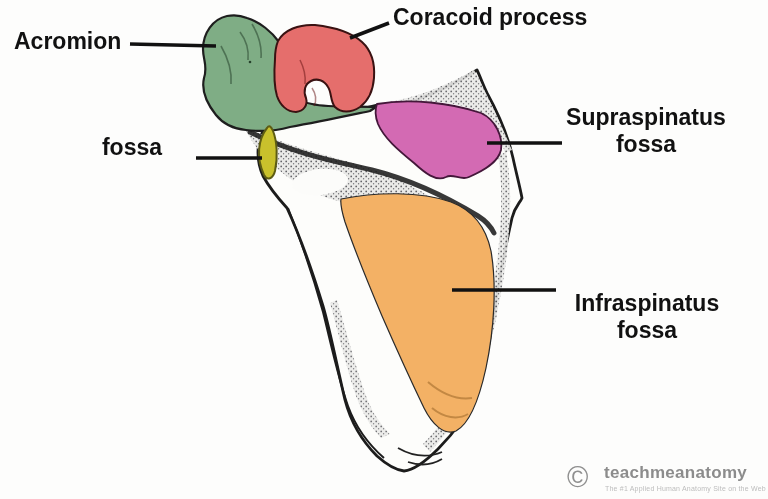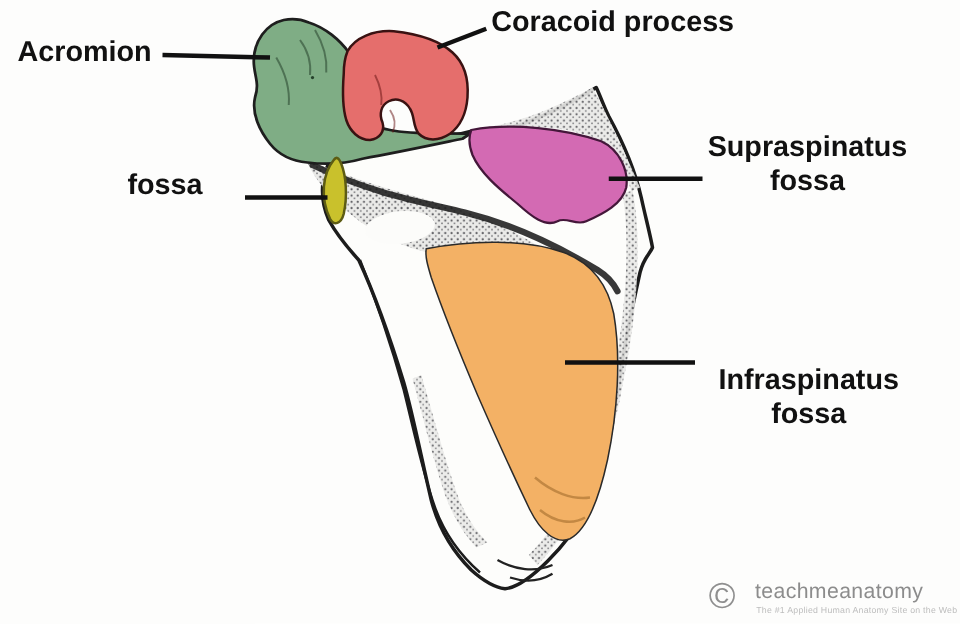--- a/index.html
+++ b/index.html
@@ -13,21 +13,21 @@
     line-height:27px;white-space:nowrap;
   }
   .lbl .line{display:block;}
   .lbl.center{text-align:center;}
   .wm-c{
     position:absolute;left:567px;top:463px;font-size:29px;line-height:29px;
     color:#8f8f8f;font-weight:400;
   }
   .wm-brand{
     position:absolute;left:604px;top:463px;font-size:17px;line-height:19px;
-    color:#8c8c8c;font-weight:400;letter-spacing:.3px;
+    color:#8c8c8c;font-weight:700;letter-spacing:.3px;
   }
   .wm-tag{
     position:absolute;left:605px;top:485px;font-size:7px;line-height:8px;
     color:#bdbdbd;font-weight:400;letter-spacing:.2px;
   }
 </style>
 </head>
 <body>
 
 <div id="stage">

